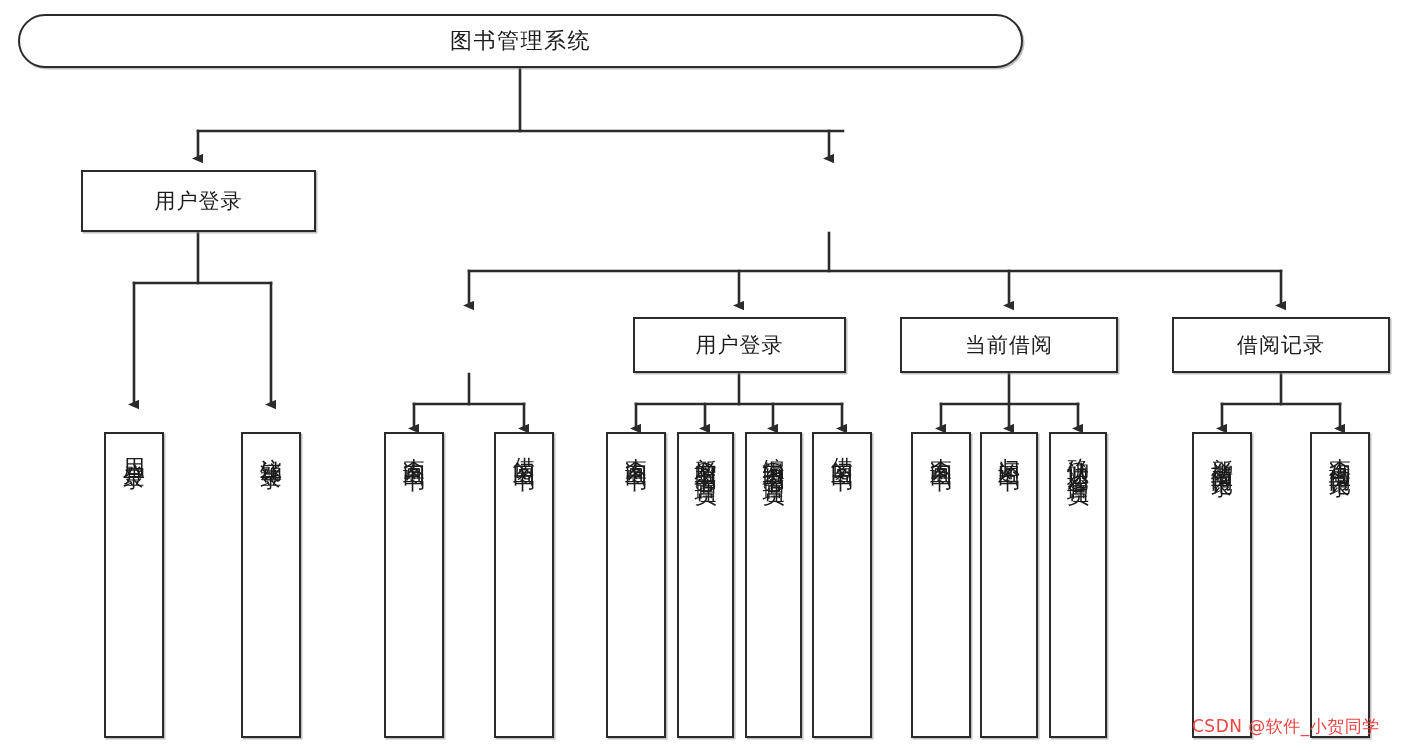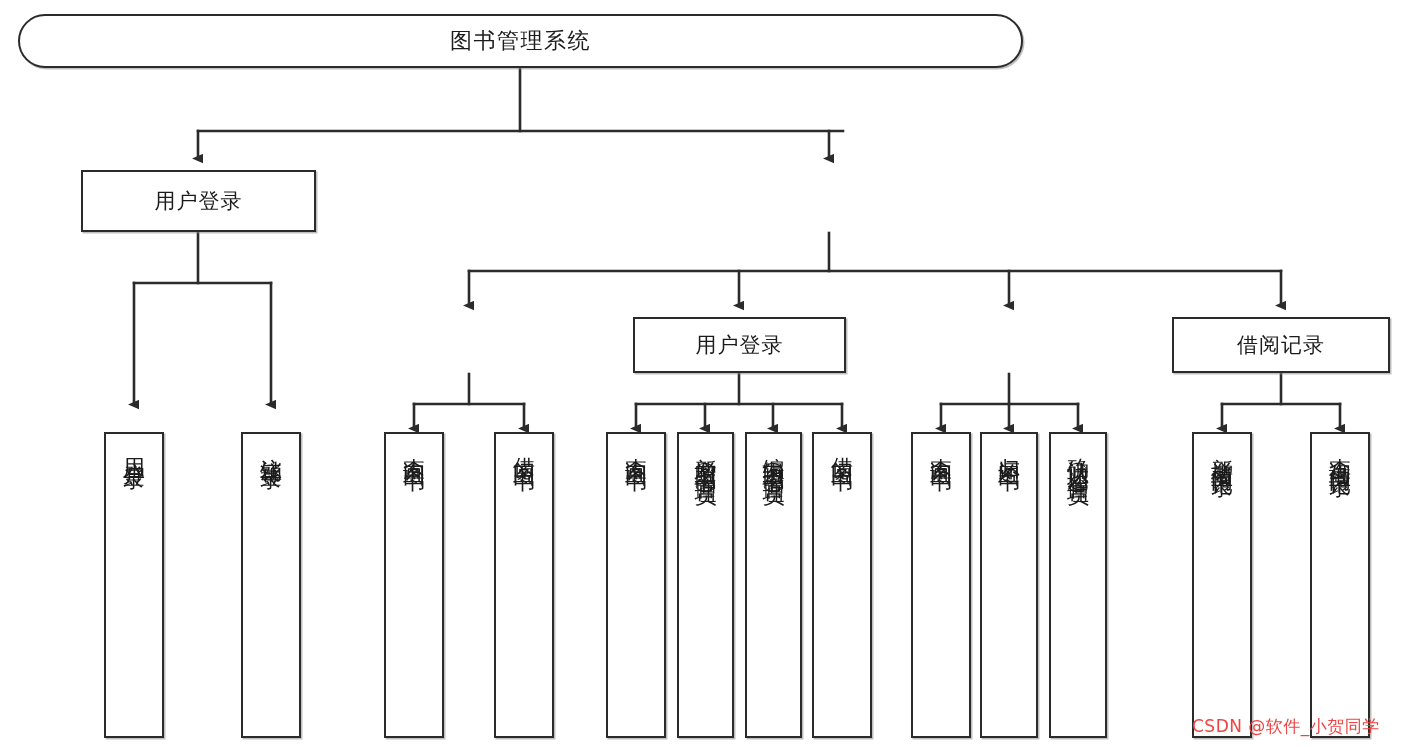--- a/index.html
+++ b/index.html
@@ -133,20 +133,23 @@
     <span class="node-label">图书管理系统</span>
   </div>
 
   <div class="node horizontal" style="left:81px; top:170px; width:235px; height:62px;">
     <span class="node-label">用户登录</span>
   </div>
 
   <div class="node horizontal" style="left:633px; top:317px; width:213px; height:56px;">
     <span class="node-label">用户登录</span>
   </div>
+  <div class="node horizontal" style="left:900px; top:317px; width:218px; height:56px;">
+    <span class="node-label">当前借阅</span>
+  </div>
   <div class="node horizontal" style="left:1172px; top:317px; width:218px; height:56px;">
     <span class="node-label">借阅记录</span>
   </div>
 
   <div class="node vertical" style="left:104px; top:432px; width:60px; height:306px;">
     <span class="node-label">用户登录</span>
   </div>
   <div class="node vertical" style="left:241px; top:432px; width:60px; height:306px;">
     <span class="node-label">注销登录</span>
   </div>

